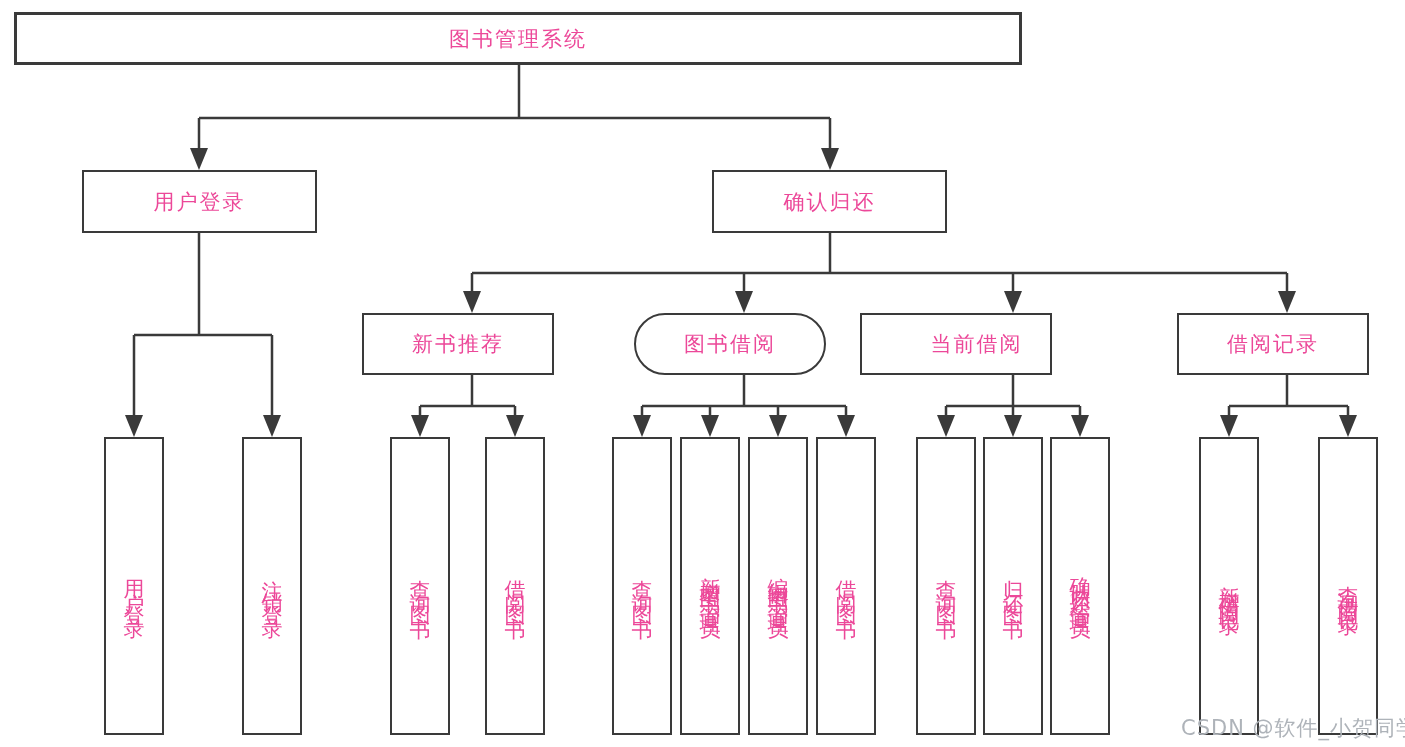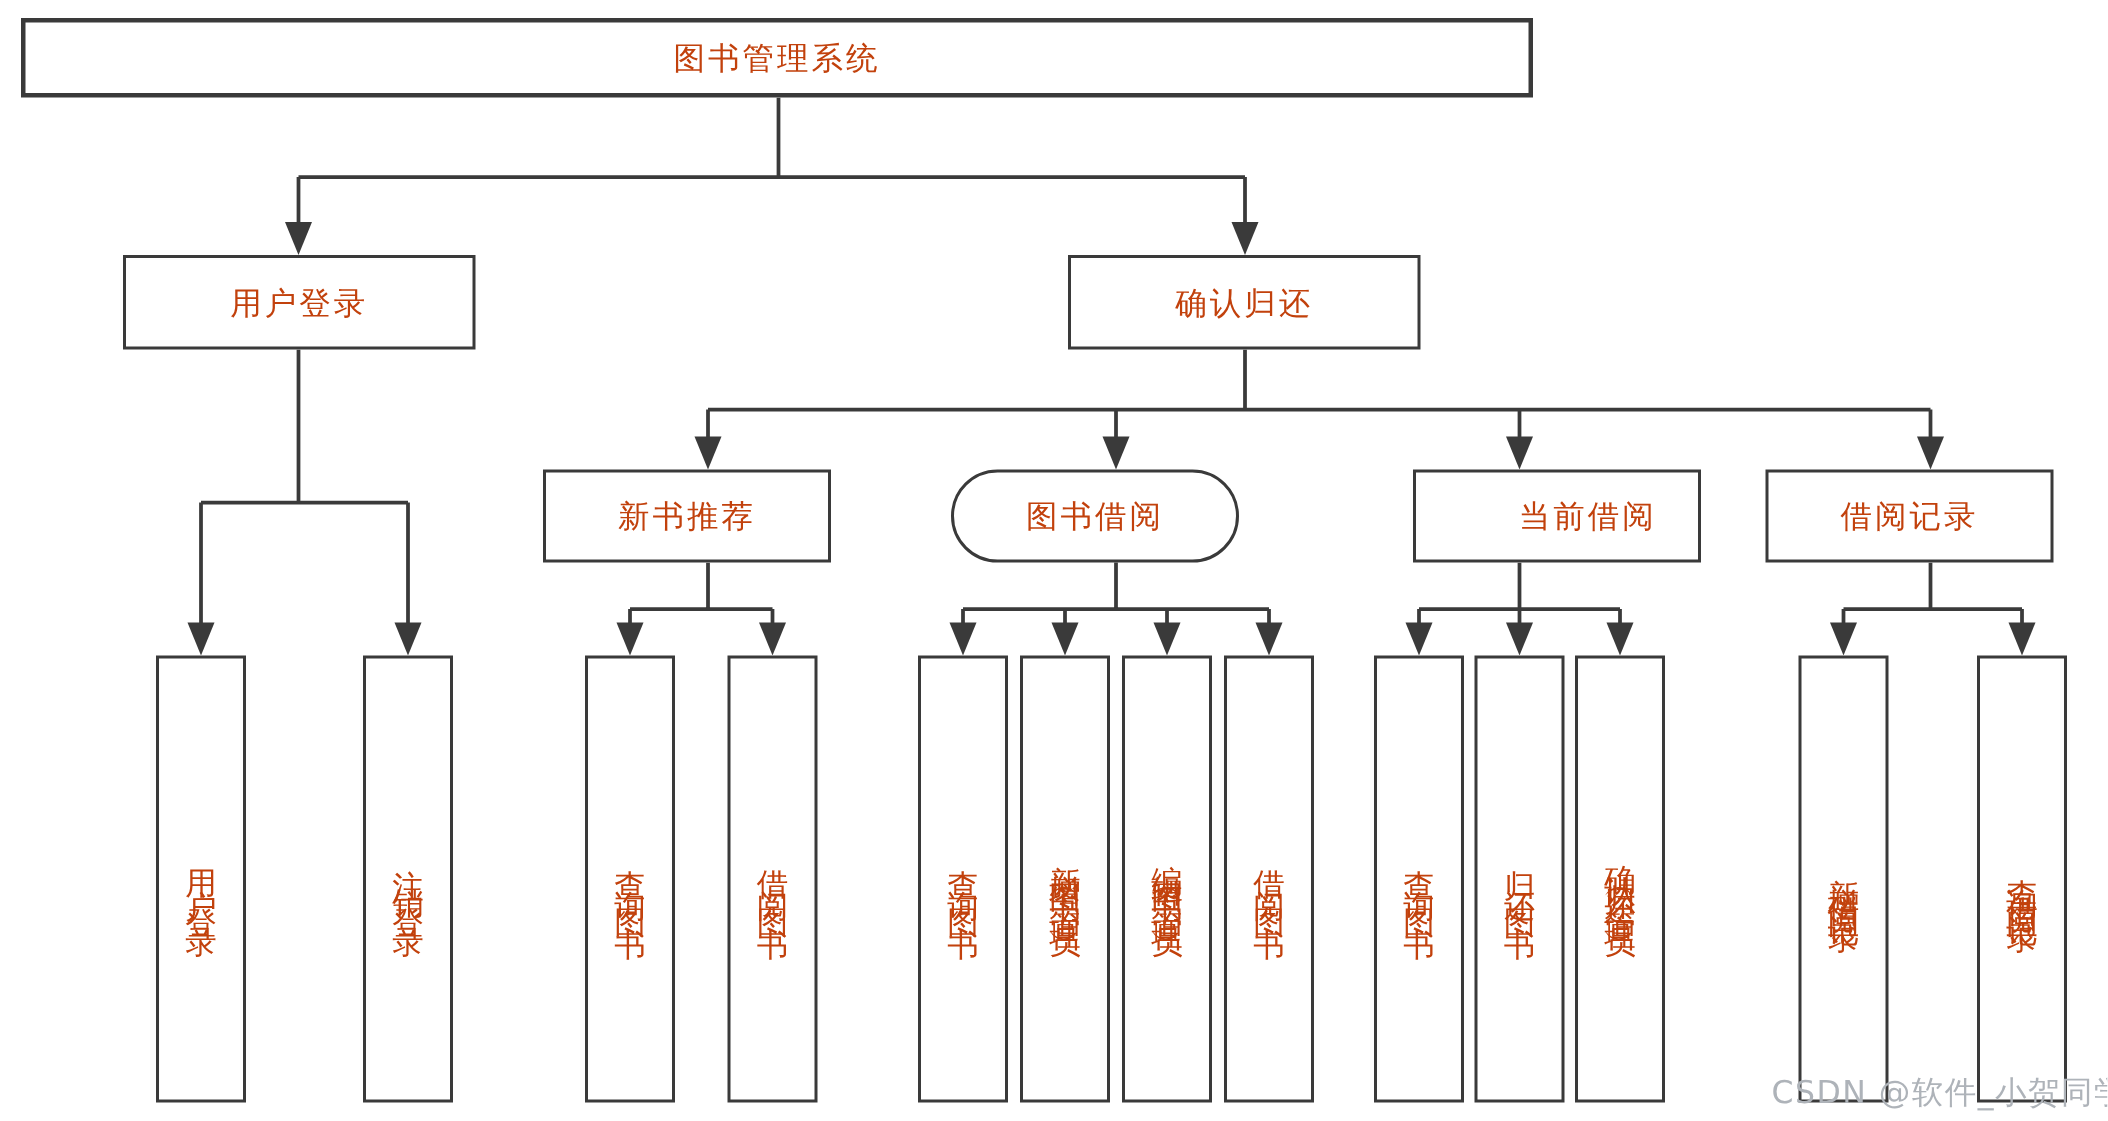--- a/index.html
+++ b/index.html
@@ -22,32 +22,32 @@
     height: 747px;
   }
   .node {
     position: absolute;
     box-sizing: border-box;
     background: #ffffff;
     border: 2px solid #3a3a3a;
     display: flex;
     align-items: center;
     justify-content: center;
-    color: #c2410c;
+    color: #ec4899;
     font-size: 21px;
     letter-spacing: 2px;
     text-align: center;
   }
   .root  { left: 14px;  top: 12px;  width: 1008px; height: 53px; border-width: 3px; }
   .l2a   { left: 82px;  top: 170px; width: 235px;  height: 63px; }
   .l2b   { left: 712px; top: 170px; width: 235px;  height: 63px; }
   .l3    { top: 313px; width: 192px; height: 62px; }
   .l3a   { left: 362px; }
   .l3b   { left: 634px; border-radius: 31px; }
-  .l3c   { left: 942px; padding-left: 41px; }
+  .l3c   { left: 860px; padding-left: 41px; }
   .l3d   { left: 1177px; }
   .leaf {
     top: 437px;
     width: 60px;
     height: 298px;
     writing-mode: vertical-rl;
     text-orientation: mixed;
     letter-spacing: 13px;
     font-size: 21px;
     padding-top: 6px;

